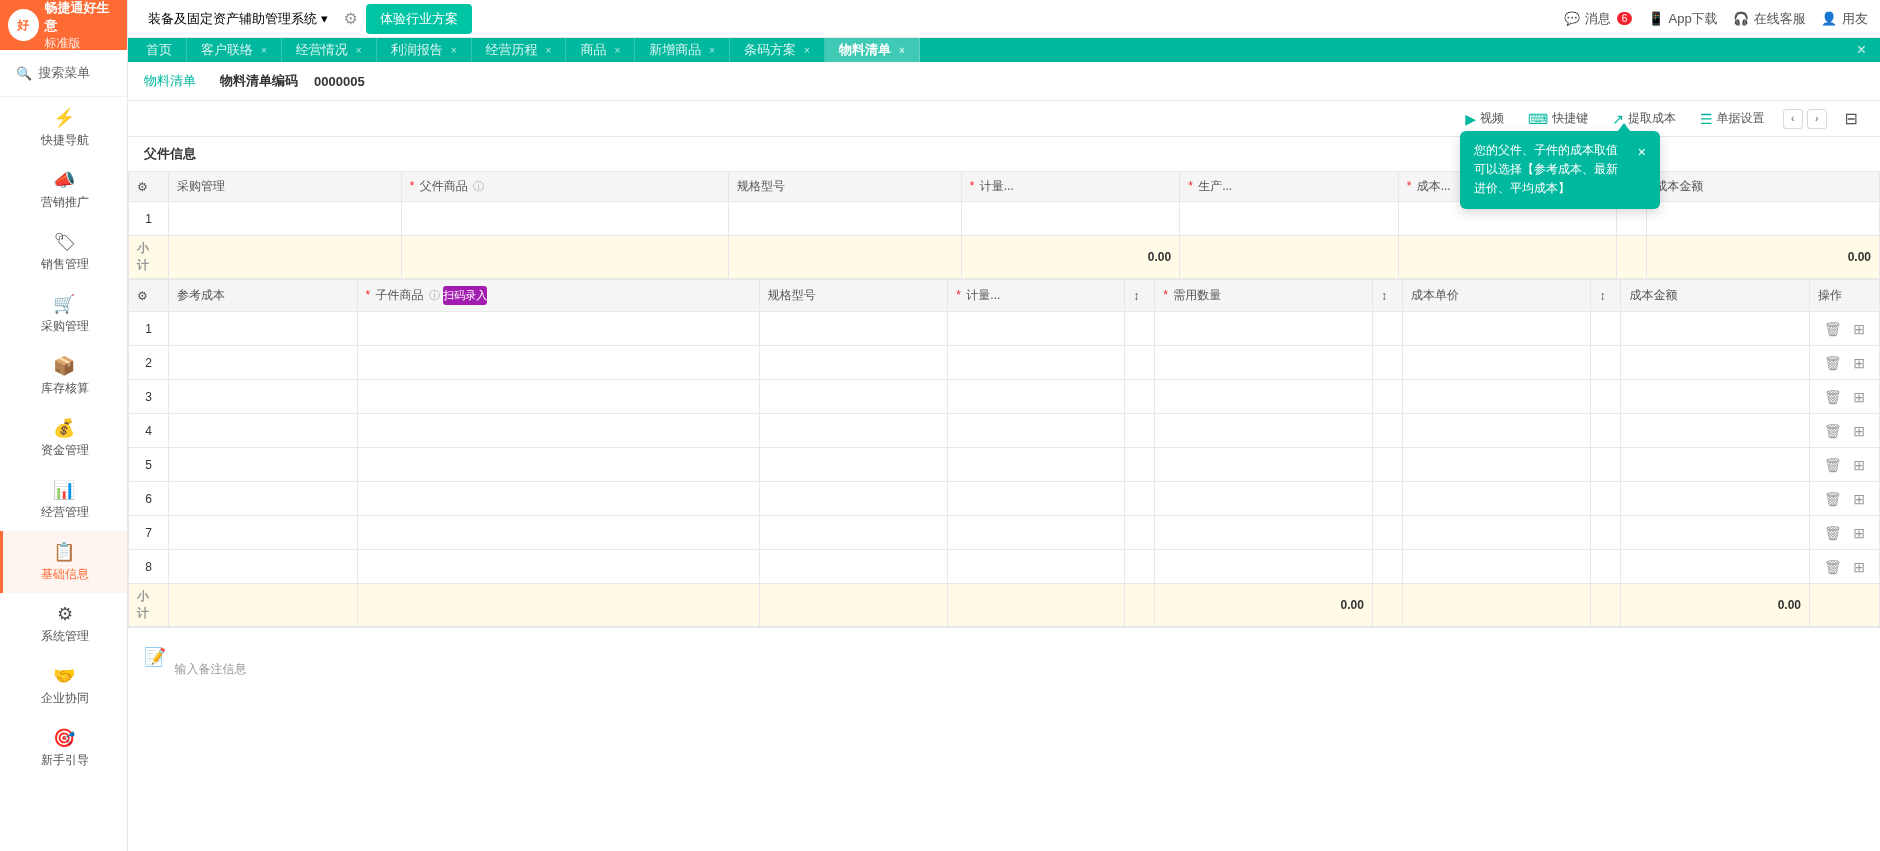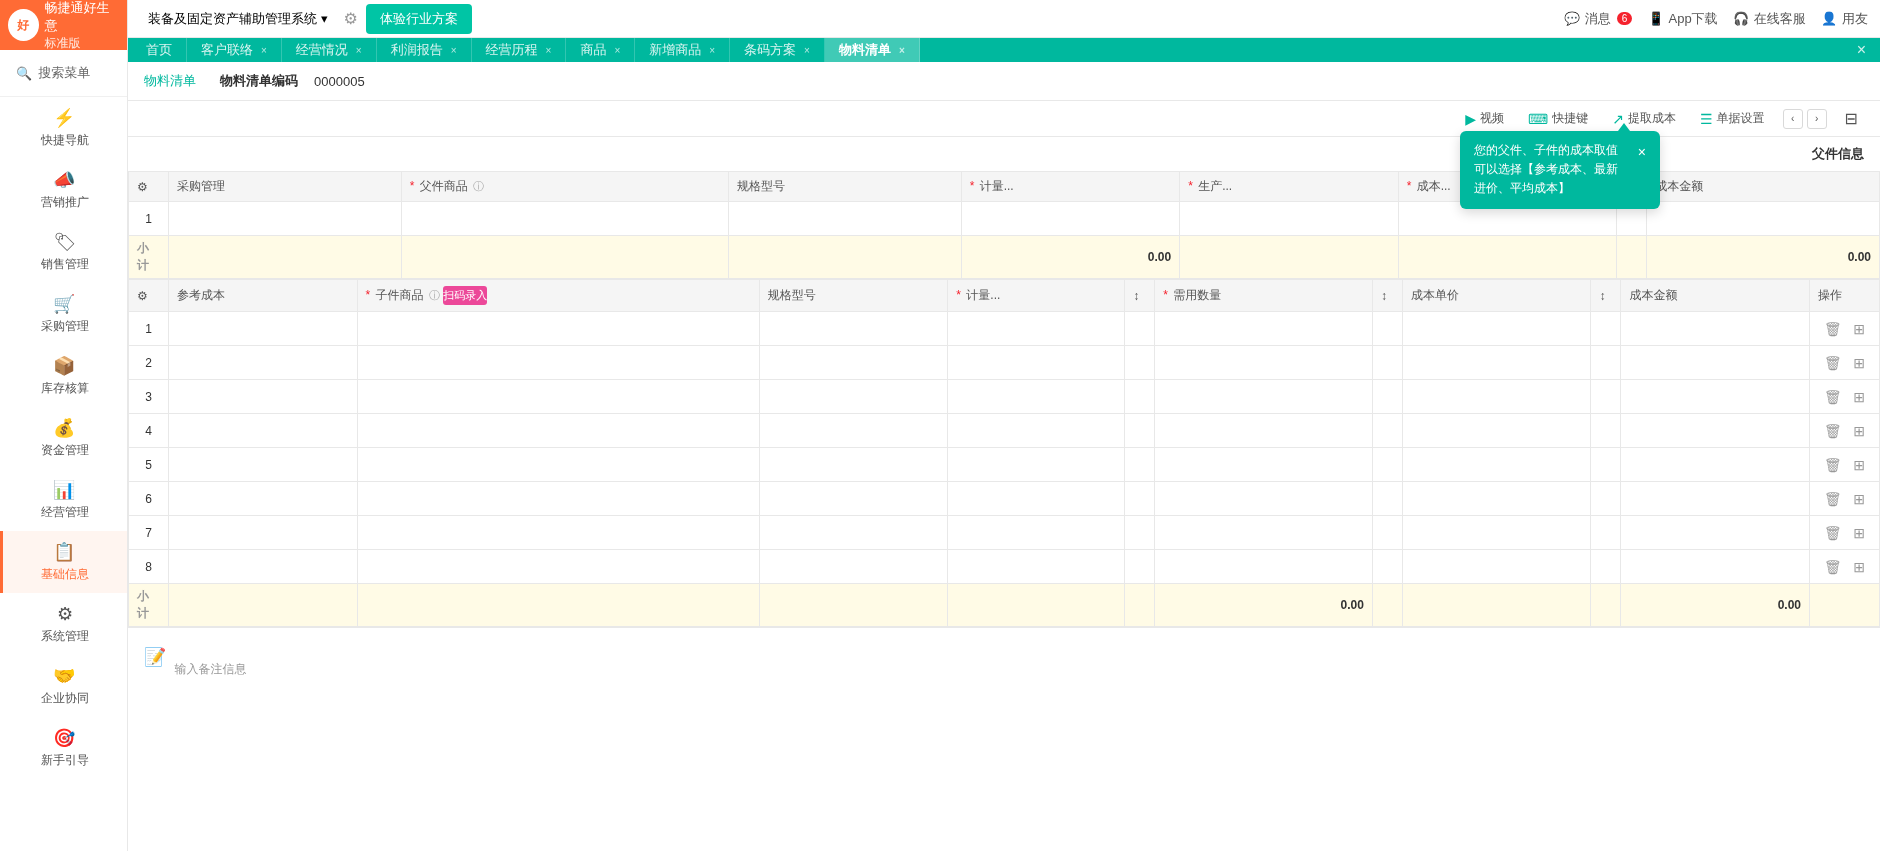--- a/index.html
+++ b/index.html
@@ -27,21 +27,21 @@
       height: 32px;
       background: #fff;
       border-radius: 50%;
       display: flex;
       align-items: center;
       justify-content: center;
       color: #ff6b35;
       font-weight: bold;
       font-size: 12px;
     }
-    .sidebar-logo-text { color: #fff; font-size: 13px; font-weight: normal; }
+    .sidebar-logo-text { color: #fff; font-size: 13px; font-weight: bold; }
     .sidebar-logo-sub { color: rgba(255,255,255,0.85); font-size: 12px; }
     .sidebar-search {
       padding: 8px;
       border-bottom: 1px solid #f0f0f0;
     }
     .sidebar-search-btn {
       width: 100%;
       background: none;
       border: none;
       cursor: pointer;
@@ -168,21 +168,21 @@
       border-bottom: 1px solid #e8e8e8;
       gap: 8px;
     }
     .page-header-item {
       color: #00b89e;
       font-size: 13px;
       cursor: pointer;
     }
     .page-header-separator { color: #999; margin: 0 4px; }
     .page-header-current { color: #333; font-size: 13px; font-weight: bold; }
-    .page-header-code { color: #333; font-size: 13px; margin-left: 8px; }
+    .page-header-code { color: #333; font-size: 13px; margin-left: 8px; font-weight: bold; }
 
     
     .page-toolbar {
       display: flex;
       align-items: center;
       justify-content: flex-end;
       padding: 4px 16px;
       border-bottom: 1px solid #e8e8e8;
       gap: 12px;
       position: relative;
@@ -230,21 +230,20 @@
       font-size: 14px;
     }
 
     
     .section-title {
       padding: 8px 16px;
       font-size: 13px;
       font-weight: bold;
       color: #333;
       background: #fff;
-      text-align: right;
     }
 
     
     .data-table {
       width: 100%;
       border-collapse: collapse;
       font-size: 12px;
     }
     .data-table th {
       background: #f5f5f5;
@@ -267,21 +266,21 @@
     }
     .table-row-num {
       text-align: center;
       color: #999;
       width: 40px;
     }
     .required-mark { color: #f5222d; margin-right: 2px; }
     .col-settings { text-align: center; width: 36px; cursor: pointer; }
     .col-actions { text-align: center; width: 70px; }
     .scan-btn {
-      background: #ec4899;
+      background: #a21caf;
       color: #fff;
       border: none;
       border-radius: 3px;
       padding: 2px 0;
       font-size: 11px;
       cursor: pointer;
     }
     .action-icon {
       cursor: pointer;
       color: #999;

